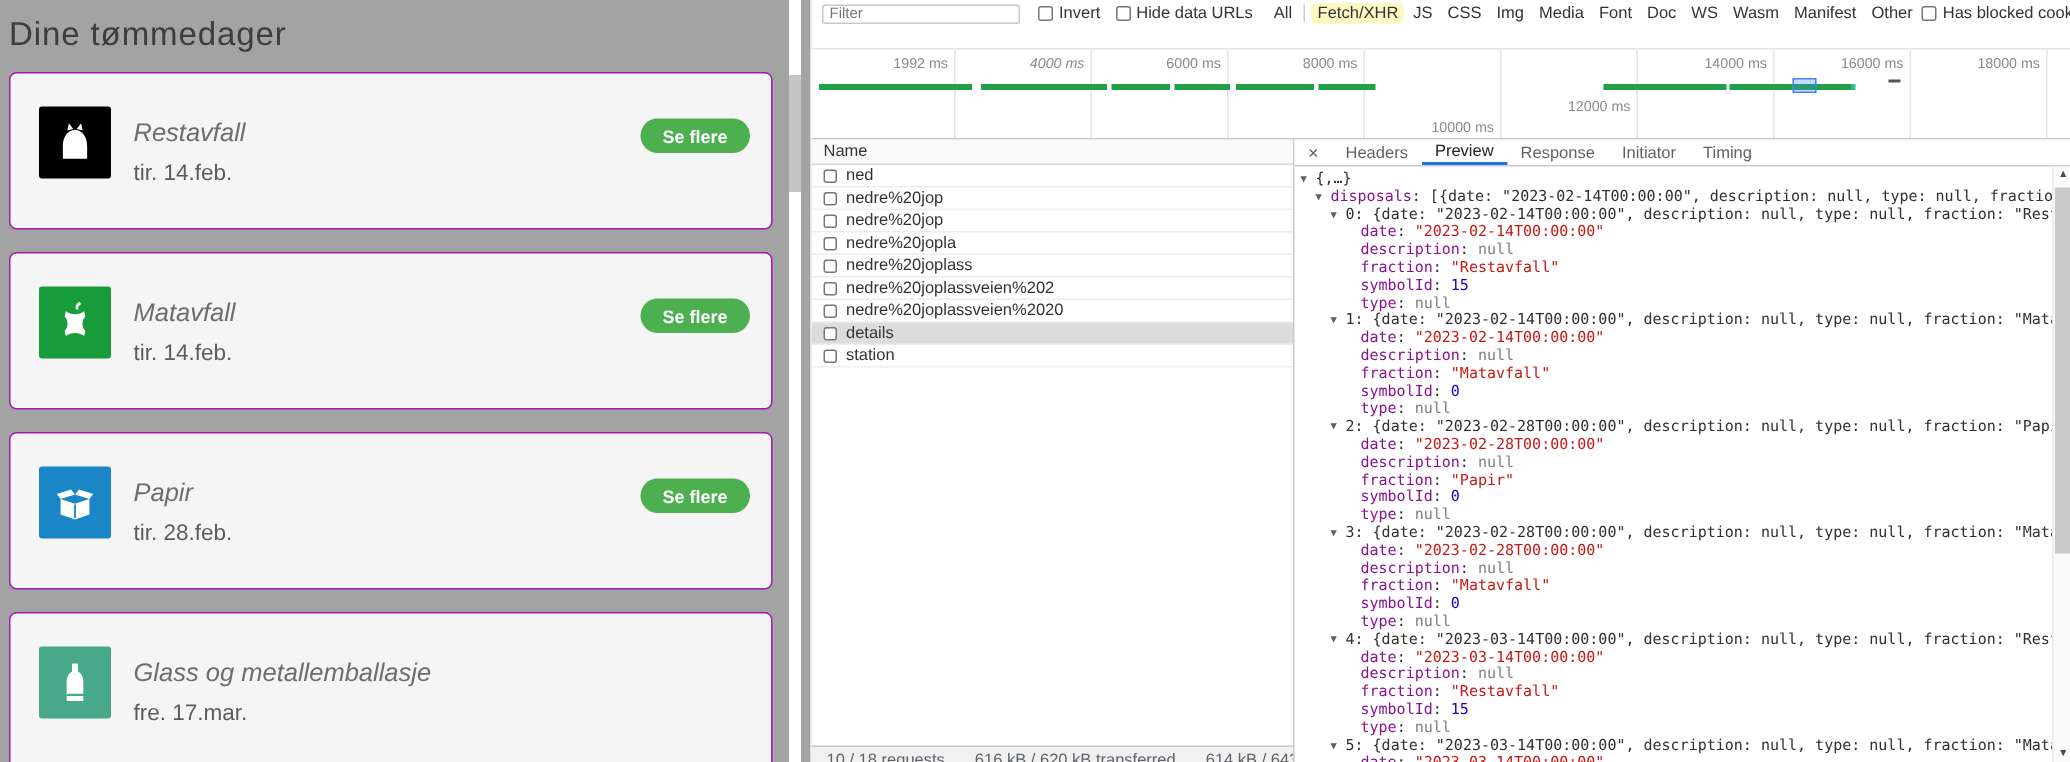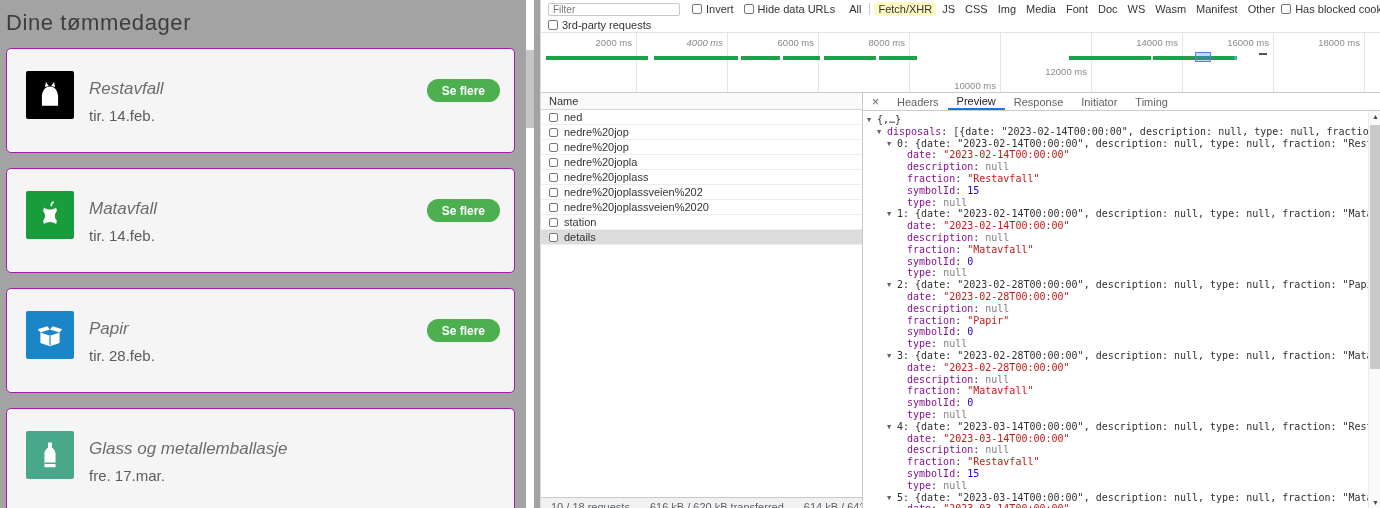--- a/index.html
+++ b/index.html
@@ -162,30 +162,24 @@
           <span class="type">Manifest</span>
           <span class="type">Other</span>
         </span>
       <span style="display:flex" id="cb-row1-end">
           <span class="cbgroup">
             <span class="cbx"></span>
             <span>Has blocked cookies</span>
           </span>
         </span>
     </div>
-    <div class="fbar2" id="cb-row2">
-        <span class="cbgroup">
-          <span class="cbx"></span>
-          <span>3rd-party requests</span>
-        </span>
-      </div>
 
     <div class="timeline" id="timeline">
         <div class="gridline" style="left: 95px;"></div>
-        <div class="tick-label" style="right: 749px;">2000 ms</div>
+        <div class="tick-label" style="right: 749px;">1992 ms</div>
         <div class="gridline" style="left: 186px;"></div>
         <div class="tick-label" style="right: 658px; font-style: italic;">4000 ms</div>
         <div class="gridline" style="left: 277px;"></div>
         <div class="tick-label" style="right: 567px;">6000 ms</div>
         <div class="gridline" style="left: 368px;"></div>
         <div class="tick-label" style="right: 476px;">8000 ms</div>
         <div class="gridline" style="left: 459px;"></div>
         <div class="tick-label" style="right: 385px; margin-top: 43px;">10000 ms</div>
         <div class="gridline" style="left: 550px;"></div>
         <div class="tick-label" style="right: 294px; margin-top: 29px;">12000 ms</div>
@@ -233,27 +227,27 @@
               <span>nedre%20joplass</span>
             </div>
             <div class="req-row">
               <span class="cbx"></span>
               <span>nedre%20joplassveien%202</span>
             </div>
             <div class="req-row">
               <span class="cbx"></span>
               <span>nedre%20joplassveien%2020</span>
             </div>
+            <div class="req-row sel">
+              <span class="cbx"></span>
+              <span>details</span>
+            </div>
             <div class="req-row">
               <span class="cbx"></span>
               <span>station</span>
-            </div>
-            <div class="req-row sel">
-              <span class="cbx"></span>
-              <span>details</span>
             </div>
           </div>
         <div class="statusbar" id="statusbar">
             <span class="sb-item">10 / 18 requests</span>
             <span class="sb-div"></span>
             <span class="sb-item">616 kB / 620 kB transferred</span>
             <span class="sb-div"></span>
             <span class="sb-item">614 kB / 643 kB resources</span>
           </div>
       </div>

